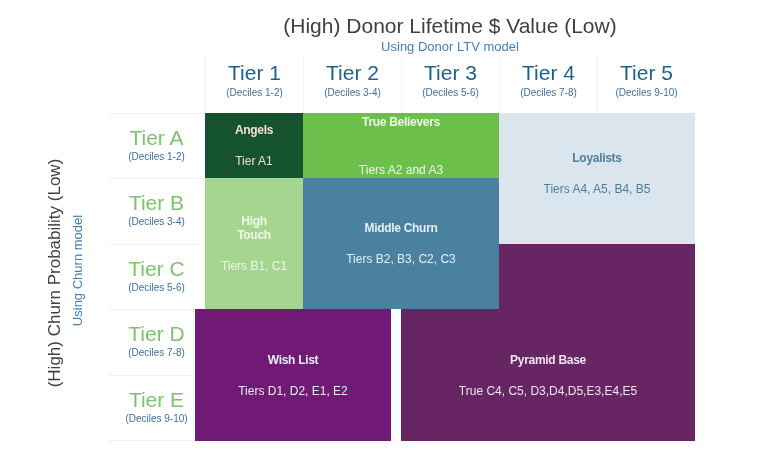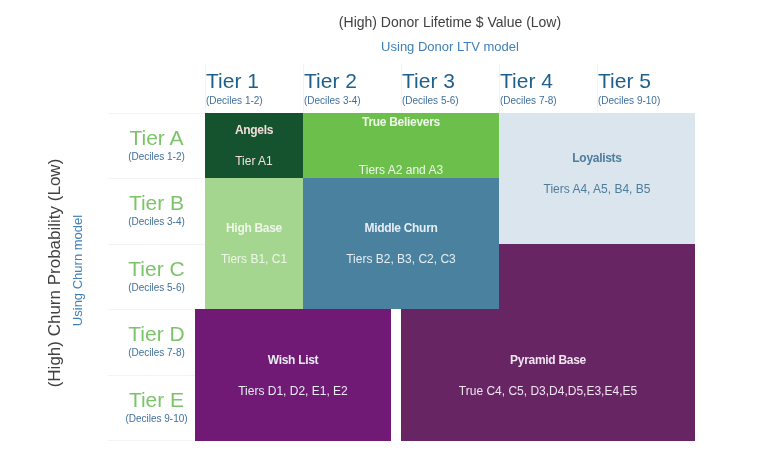--- a/index.html
+++ b/index.html
@@ -1,20 +1,20 @@
 <!DOCTYPE html>
 <html><head>
 <meta charset="utf-8">
 <style>
   html, body { margin:0; padding:0; }
   body { width:768px; height:462px; background:#ffffff; position:relative; overflow:hidden; font-family:"Liberation Sans", sans-serif; }
   .abs { position:absolute; }
-  .title { left:205px; width:490px; top:14px; text-align:center; font-size:14px; color:#404040; }
+  .title { left:205px; width:490px; top:14px; text-align:center; font-size:21px; color:#404040; }
   .subtitle { left:205px; width:490px; top:39px; text-align:center; font-size:13px; color:#3f7fb8; }
-  .colhead { top:56px; width:98px; height:56px; border-left:1px solid #f3f3f3; box-sizing:border-box;margin-top:8px; }
+  .colhead { top:56px; width:98px; height:56px; text-align:center; border-left:1px solid #f3f3f3; box-sizing:border-box; }
   .colhead .t { font-size:21px; color:#1f5f8b; margin-top:5px; }
   .colhead .d { font-size:10px; color:#3f6f9b; margin-top:2px; }
   .rowhead { left:108px; width:97px; height:65px; text-align:center; border-top:1px solid #f3f3f3; box-sizing:border-box; }
   .rowhead .t { font-size:21px; color:#7cc46a; margin-top:12px; }
   .rowhead .d { font-size:10px; color:#3f6f9b; margin-top:1px; }
   .yaxis { left:40px; top:113px; width:30px; height:328px; }
   .yaxis .main { position:absolute; left:-150px; top:150px; width:330px; text-align:center; transform:rotate(-90deg); font-size:17px; color:#404040; white-space:nowrap; }
   .yaxis .sub { position:absolute; left:-128px; top:150px; width:330px; text-align:center; transform:rotate(-90deg); font-size:13px; color:#3f7fb8; white-space:nowrap; }
   .seg { display:flex; flex-direction:column; align-items:center; justify-content:center; text-align:center; box-sizing:border-box; }
   .seg .n { font-weight:bold; font-size:12px; letter-spacing:-0.3px; }
@@ -85,21 +85,21 @@
 </div>
 <div class="abs seg" style="left:303px;top:113px;width:196px;height:65px;background:#6cbf4b;color:#eef8e8;gap:17px;">
   <div class="n">True Believers</div>
   <div class="r">Tiers A2 and A3</div>
 </div>
 <div class="abs seg" style="left:499px;top:113px;width:196px;height:131px;background:#dae5ee;color:#4e7d9b;padding-bottom:10px;">
   <div class="n">Loyalists</div>
   <div class="r">Tiers A4, A5, B4, B5</div>
 </div>
 <div class="abs seg" style="left:205px;top:178px;width:98px;height:131px;background:#a5d68f;color:#eef7e8;">
-  <div class="n" style="width:60px;">High Base</div>
+  <div class="n" style="width:60px;">High Touch</div>
   <div class="r">Tiers B1, C1</div>
 </div>
 <div class="abs seg" style="left:303px;top:178px;width:196px;height:131px;background:#4a819f;color:#e6eef4;">
   <div class="n">Middle Churn</div>
   <div class="r">Tiers B2, B3, C2, C3</div>
 </div>
 <div class="abs seg" style="left:195px;top:309px;width:196px;height:132px;background:#701a75;color:#e6eef2;">
   <div class="n">Wish List</div>
   <div class="r">Tiers D1, D2, E1, E2</div>
 </div>

